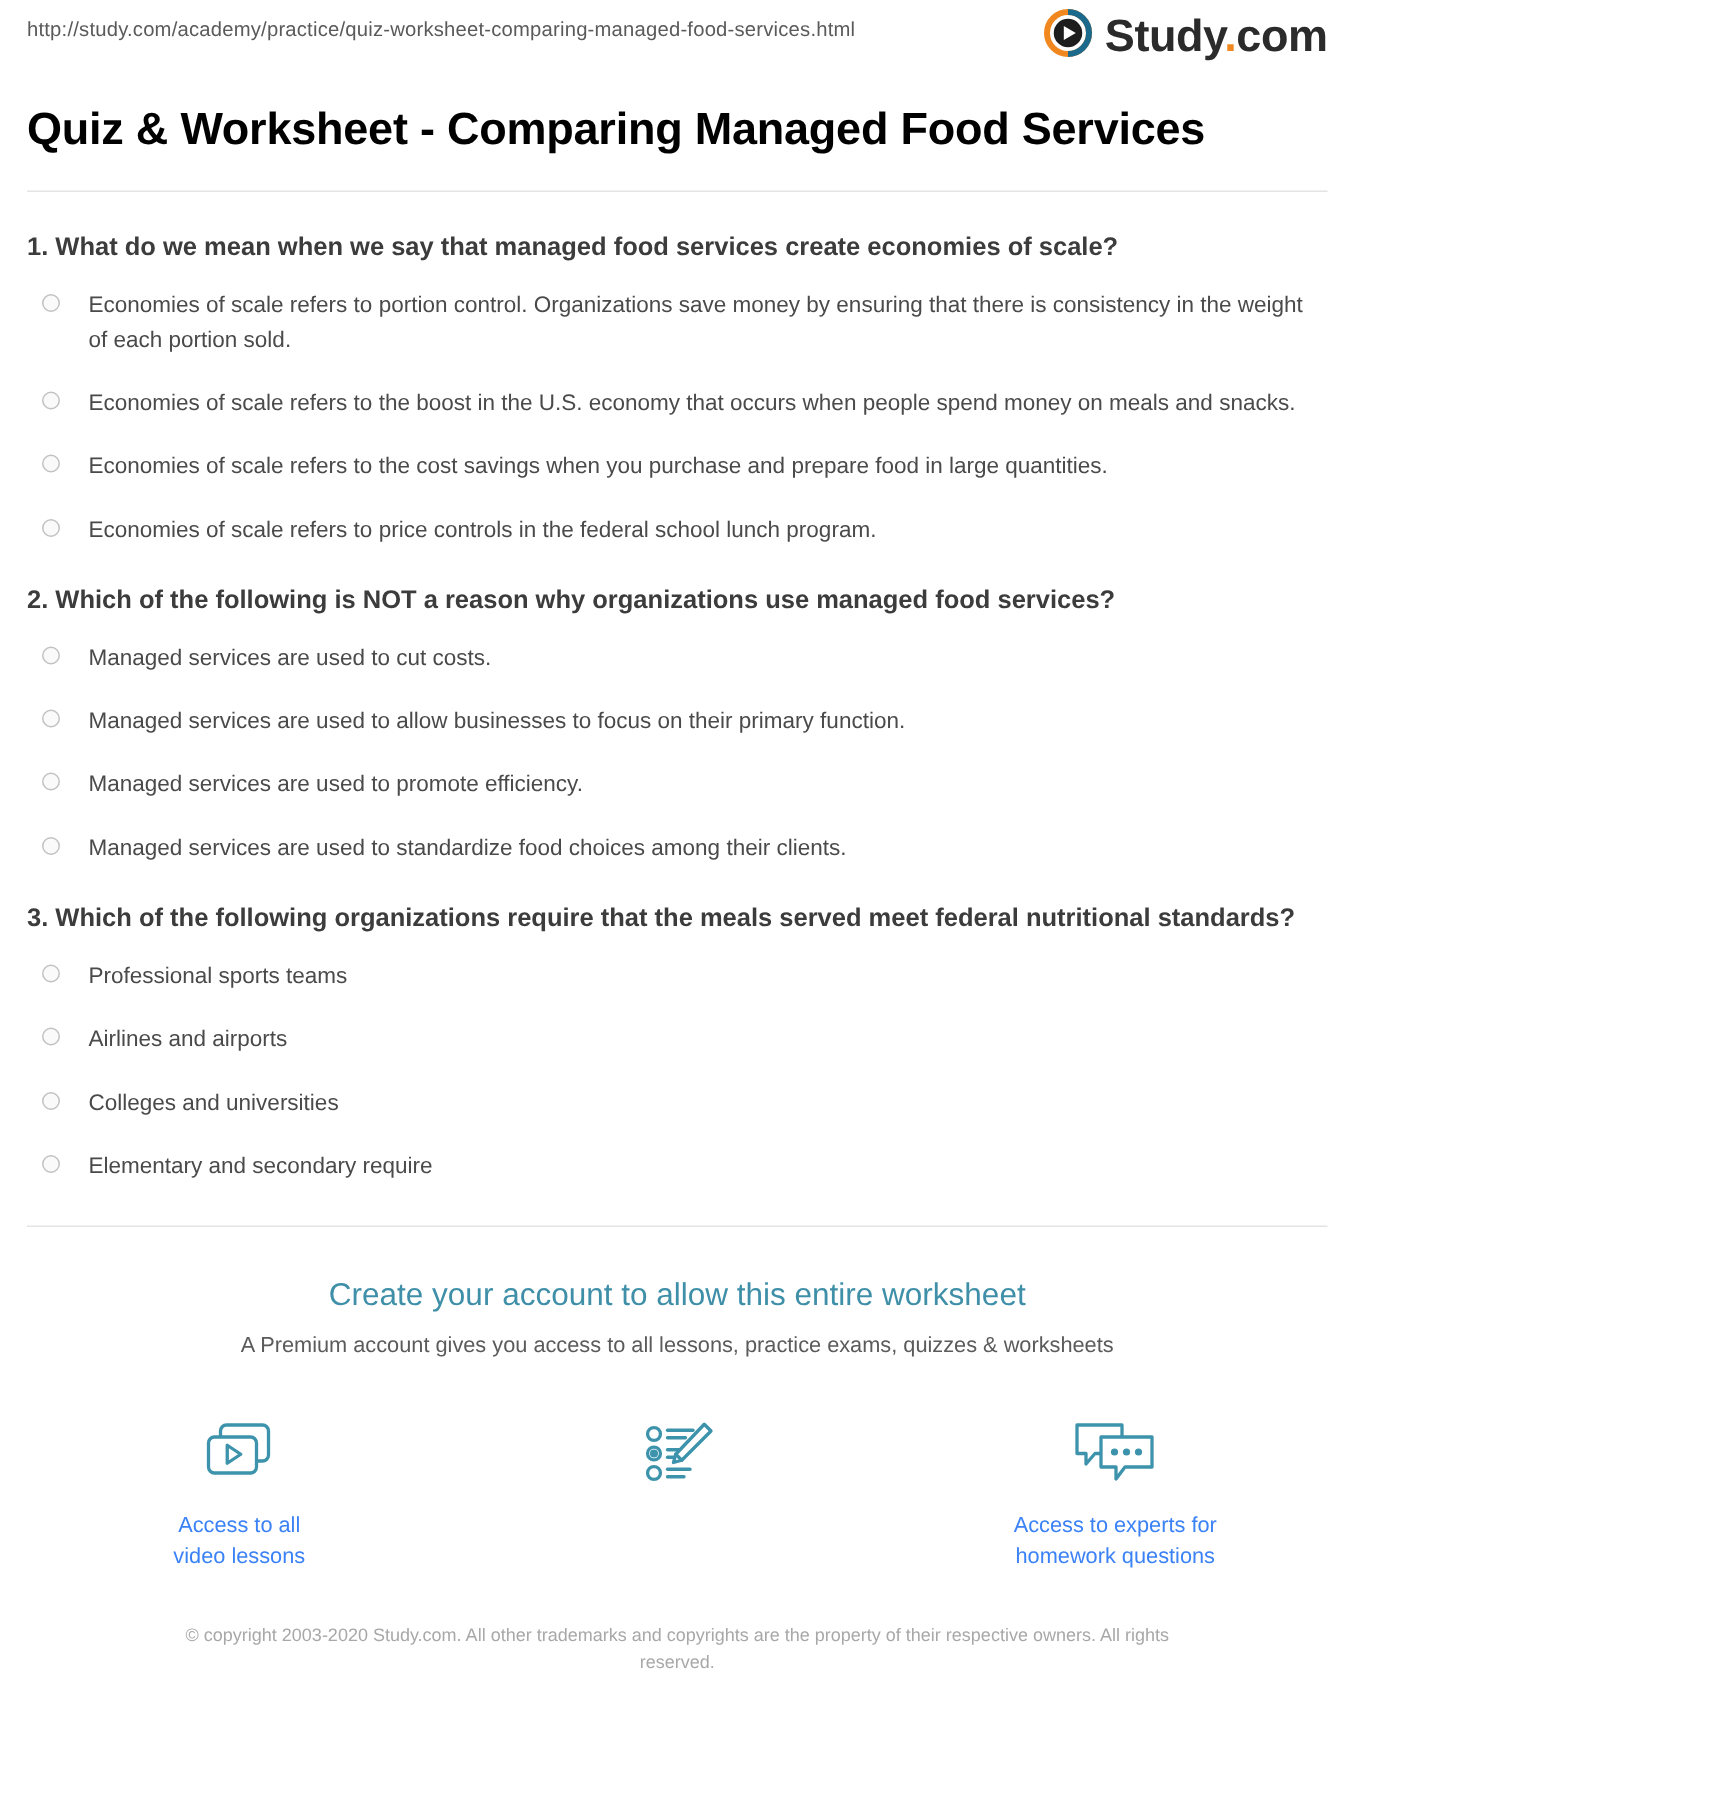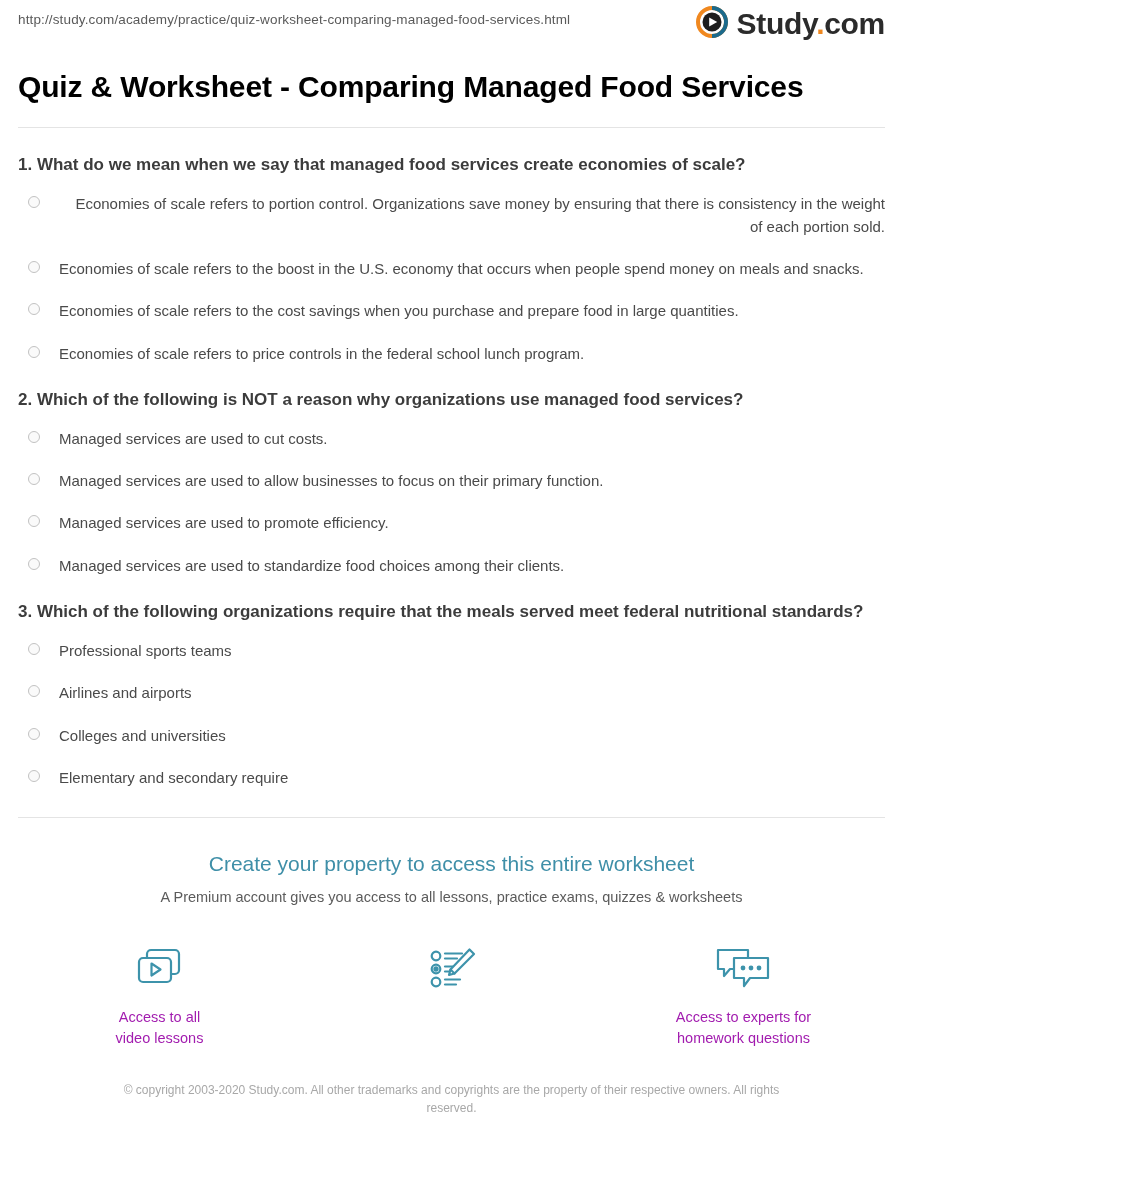--- a/index.html
+++ b/index.html
@@ -101,21 +101,20 @@
     border: 1px solid #c2c2c2;
     background: #fafafa;
     margin-top: 4px;
     margin-right: 19px;
   }
   .answer-text {
     font-size: 15px;
     color: #4a4a4a;
     line-height: 1.55;
     max-width: 1045px;
-    text-align: right;
   }
 
   
   .promo-rule {
     border: 0;
     border-top: 1px solid #e4e4e4;
     margin: 28px 0 0 0;
   }
 
   .promo {
@@ -149,21 +148,21 @@
   }
   .feature-icon {
     height: 56px;
     display: flex;
     align-items: center;
     justify-content: center;
   }
   .feature-label {
     margin-top: 10px;
     font-size: 14.5px;
-    color: #a21caf;
+    color: #3b82f6;
     line-height: 1.45;
     white-space: pre-line;
   }
 
   .copyright {
     margin: 32px auto 0 auto;
     width: 700px;
     text-align: center;
     font-size: 12px;
     color: #a8a8a8;
@@ -262,21 +261,21 @@
           <span class="answer-text">Elementary and secondary require</span>
         </li>
       </ul>
     </div>
 
   </div>
 
   <hr class="promo-rule">
 
   <div class="promo">
-    <p class="promo-head">Create your property to access this entire worksheet</p>
+    <p class="promo-head">Create your account to allow this entire worksheet</p>
     <p class="promo-sub">A Premium account gives you access to all lessons, practice exams, quizzes &amp; worksheets</p>
 
     <div class="features">
 
       <div class="feature">
         <div class="feature-icon">
           <svg width="52" height="48" viewBox="0 0 52 48" aria-hidden="true">
             <g fill="none" stroke="#3d93ab" stroke-width="2.2" stroke-linejoin="round">
               <rect x="13" y="5" width="32" height="24" rx="4"></rect>
               <rect x="5" y="13" width="32" height="24" rx="4" fill="#ffffff"></rect>

